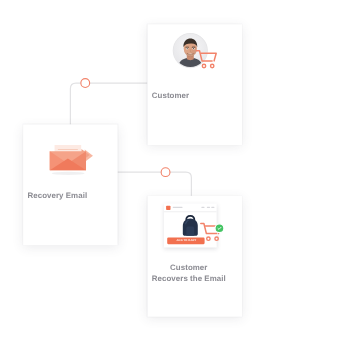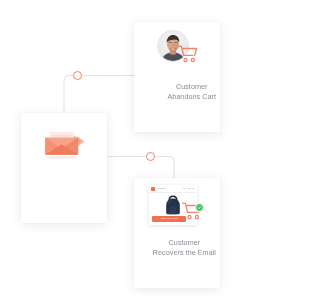--- a/index.html
+++ b/index.html
@@ -49,21 +49,22 @@
   #ring-bottom { left: 146px; top: 152px; }
 
   
   .card {
     position: absolute;
     background: #ffffff;
     box-shadow: 0 2px 10px rgba(60,60,80,0.10), 0 0 1px rgba(60,60,80,0.10);
     box-sizing: border-box;
     display: flex;
     flex-direction: column;
-    align-items: flex-end;
+    align-items: flex-start;
+    font-weight: bold;
   }
   #card-abandons {
     left: 134px; top: 22px;
     width: 86px; height: 110px;
   }
   #card-trigger {
     left: 21px; top: 113px;
     width: 86px; height: 110px;
   }
   #card-recovers {
@@ -265,21 +266,20 @@
               <path d="M6.3 4.9 h15.1 l-2.1 7.6"></path>
             </g>
             <circle cx="9.2" cy="17.6" r="1.7" fill="none" stroke="#f2836a" stroke-width="1.4"></circle>
             <circle cx="17.4" cy="17.6" r="1.7" fill="none" stroke="#f2836a" stroke-width="1.4"></circle>
           </svg>
         </div>
       </div>
     </div>
     <div class="card-caption">
       <span>Customer</span>
-      <span>Abandons Cart</span>
     </div>
   </div>
 
   <div class="card" id="card-trigger">
     <div class="card-visual">
       <div class="envelope-wrap">
         <svg viewBox="0 0 54 40">
 
           <g opacity="0.95">
             <path d="M40 13 l7.5 5.5 l-7.5 5.8 Z" fill="#f7b49d"></path>
@@ -297,20 +297,21 @@
 
           <path d="M41.2 14.4 l-16.5 11.2 l16.5 6.2 Z" fill="#f08a6d"></path>
 
           <path d="M8.2 31.8 l16.5 -10.6 l16.5 10.6 Z" fill="#f07a5c"></path>
 
           <ellipse cx="25" cy="34.6" rx="15" ry="1.5" fill="#cfcfd4" opacity="0.32"></ellipse>
         </svg>
       </div>
     </div>
     <div class="card-caption">
+      <span>Recovery Email</span>
     </div>
   </div>
 
   <div class="card" id="card-recovers">
     <div class="card-visual">
       <div class="mini-wrap">
         <div class="mini-card">
           <div class="mini-header">
             <div class="mini-logo"></div>
             <div class="mini-line ml-a"></div>

